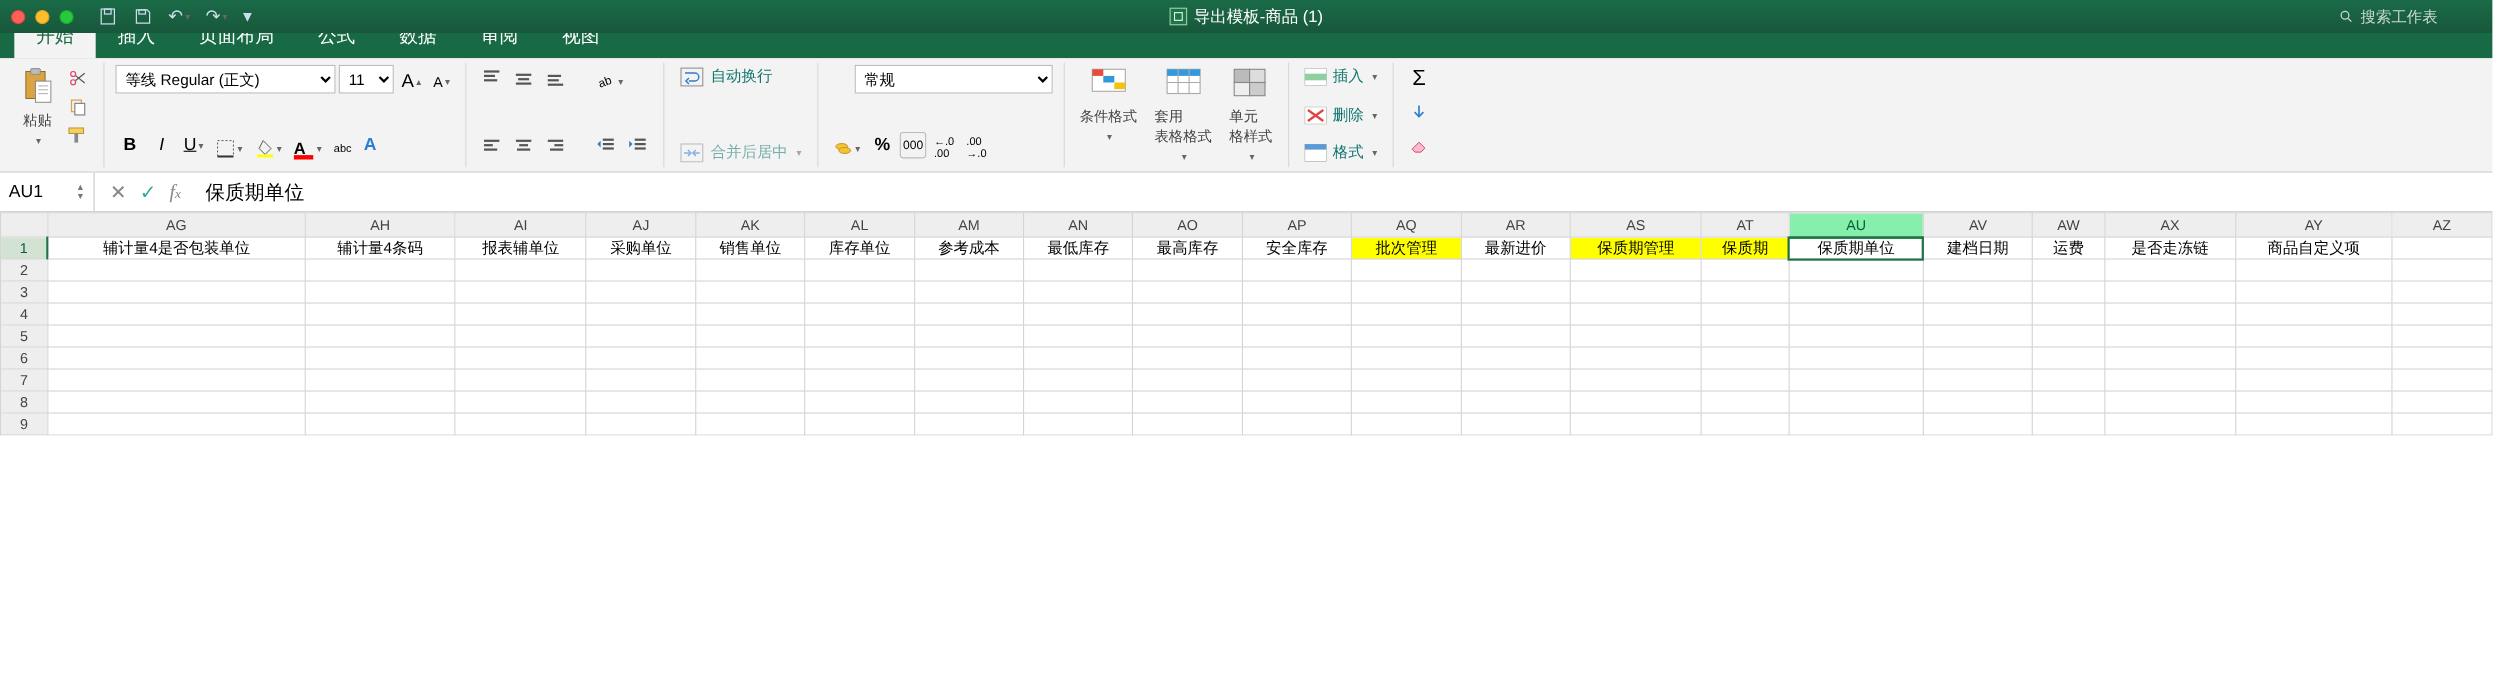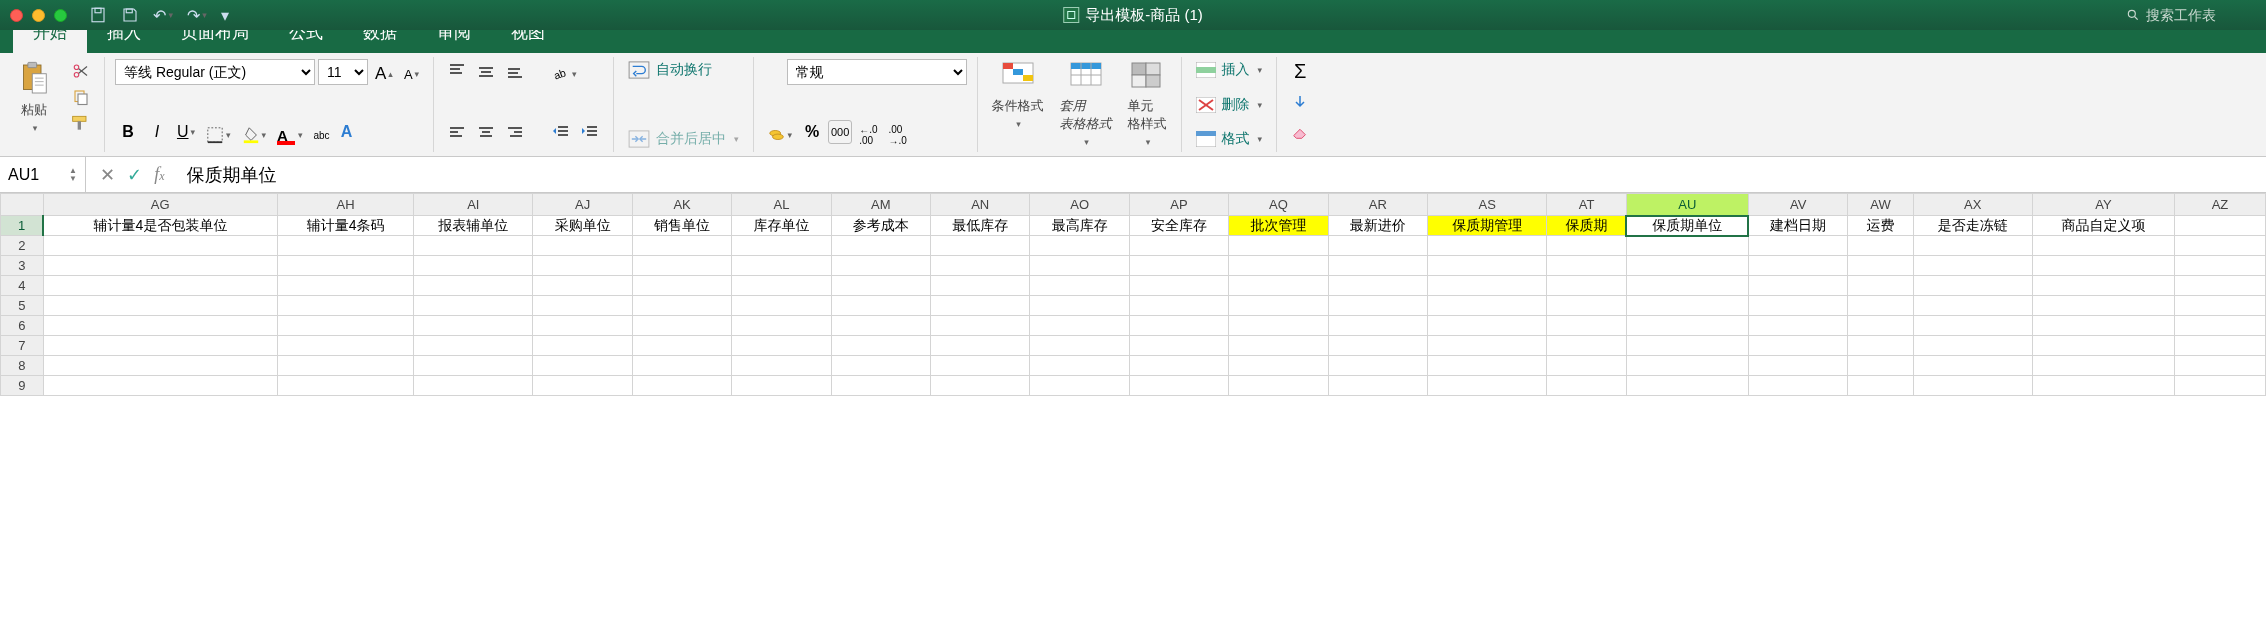--- a/index.html
+++ b/index.html
@@ -63,21 +63,21 @@
   
   .grid-wrap { position: relative; }
   table.grid { border-collapse: collapse; table-layout: fixed; width: 2266px; }
   .grid th, .grid td { border: 1px solid #d4d4d4; font-size: 13px; text-align: center; background: #fff; overflow: hidden; white-space: nowrap; }
   .grid th.col-h { background: #eee; font-weight: normal; height: 22px; color: #444; margin-top: 32px; }
   .grid th.row-h { background: #eee; font-weight: normal; width: 30px; color: #444; }
   .grid th.corner { background: #eee; width: 30px; height: 22px; }
   .grid td { height: 20px; font-size: 14px; }
   .grid td.data { font-size: 14px; color: #000; }
   .grid .hl { background: #ffff00 !important; }
-  .grid th.col-h.sel { background: #bef264; color: #0a5c36; border-bottom: 2px solid #217346; }
+  .grid th.col-h.sel { background: #86efac; color: #0a5c36; border-bottom: 2px solid #217346; }
   .grid th.row-h.sel { background: #d2e3d3; color: #0a5c36; border-right: 2px solid #217346; }
   .grid td.sel { outline: 2px solid #217346; outline-offset: -1px; }
 
   
   .edit-right { flex-shrink:0; }
 </style>
 </head>
 <body>
 
 <div class="titlebar">
@@ -122,21 +122,21 @@
   <div class="tab">页面布局</div>
   <div class="tab">公式</div>
   <div class="tab">数据</div>
   <div class="tab">审阅</div>
   <div class="tab">视图</div>
 </div>
 
 <div class="ribbon">
 
   <div class="group">
-    <div style="display:flex; gap:16px;">
+    <div style="display:flex; gap:6px;">
       <div class="bigbtn">
         <svg class="clip-icon" viewBox="0 0 32 40">
           <rect x="4" y="4" width="20" height="28" fill="#d9a441" stroke="#8a6a2a"></rect>
           <rect x="9" y="1" width="10" height="6" rx="1" fill="#bbb" stroke="#888"></rect>
           <rect x="14" y="14" width="16" height="22" fill="#fff" stroke="#888"></rect>
           <line x1="17" y1="19" x2="27" y2="19" stroke="#aaa"></line>
             <line x1="17" y1="23" x2="27" y2="23" stroke="#aaa"></line>
             <line x1="17" y1="27" x2="27" y2="27" stroke="#aaa"></line>
         </svg>
         <span class="lbl">粘贴</span>
@@ -360,21 +360,21 @@
         <span class="caret">▾</span>
     </div>
     <div class="bigbtn">
       <svg width="34" height="32" viewBox="0 0 34 32">
           <rect x="2" y="2" width="30" height="22" fill="#fff" stroke="#aaa"></rect>
           <rect x="2" y="2" width="30" height="6" fill="#3498db"></rect>
           <line x1="12" y1="2" x2="12" y2="24" stroke="#aaa"></line>
           <line x1="22" y1="2" x2="22" y2="24" stroke="#aaa"></line>
           <line x1="2" y1="14" x2="32" y2="14" stroke="#aaa"></line>
         </svg>
-      <span class="lbl" style="white-space:pre;font-style:italic;">套用
+      <span class="lbl" style="white-space:pre;">套用
 表格格式</span>
         <span class="caret">▾</span>
     </div>
     <div class="bigbtn">
       <svg width="34" height="32" viewBox="0 0 34 32">
           <rect x="2" y="2" width="14" height="12" fill="#bbb" stroke="#888"></rect>
           <rect x="16" y="2" width="14" height="12" fill="#ddd" stroke="#888"></rect>
           <rect x="2" y="14" width="14" height="12" fill="#eee" stroke="#888"></rect>
           <rect x="16" y="14" width="14" height="12" fill="#ccc" stroke="#888"></rect>
         </svg>

